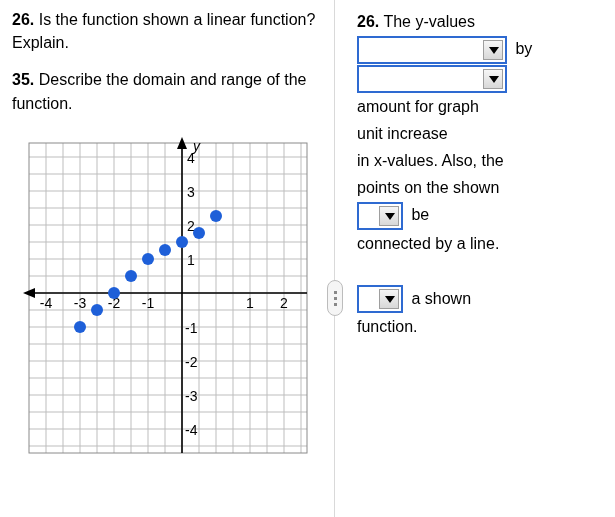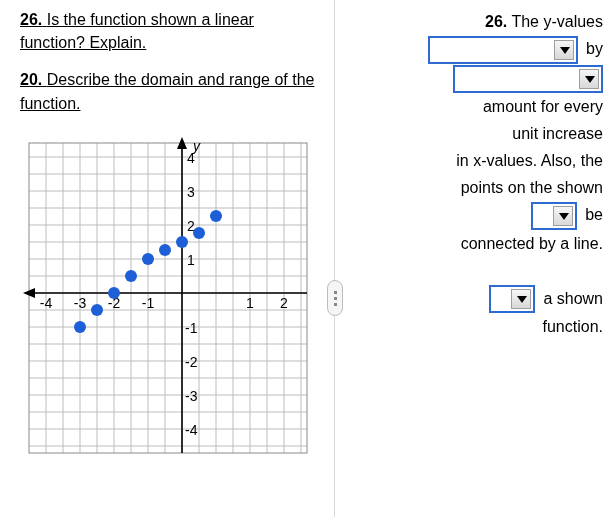--- a/index.html
+++ b/index.html
@@ -25,22 +25,21 @@
     border-right: 1px solid #d9d9d9;
     position: relative;
   }
   .right-pane {
     flex: 1;
     padding: 8px 12px 0 22px;
     position: relative;
   }
   .q-text {
     line-height: 1.45;
-    margin: 0 0 14px 8px;
-    text-decoration: underline;
+    margin: 0 0 14px 0;
   }
   .q-num { font-weight: bold; }
   .graph-wrap {
     position: relative;
     width: 300px;
     height: 330px;
     margin: 18px auto 0 auto;
   }
   .dd-wide {
     display: inline-block;
@@ -73,21 +72,20 @@
     content: "";
     position: absolute;
     top: 6px; left: 5px;
     border-left: 5px solid transparent;
     border-right: 5px solid transparent;
     border-top: 7px solid #000;
   }
   .gap { display:inline-block; width:4px; }
   .para {
     line-height: 1.7;
-    text-align: right;
   }
   .splitter-handle {
     position: absolute;
     left: -8px;
     top: 280px;
     width: 16px;
     height: 36px;
     border: 1px solid #bcbcbc;
     border-radius: 8px;
     background: #f5f5f5;
@@ -105,21 +103,21 @@
 <body>
 
 <div class="container">
 
   <div class="left-pane">
     <p class="q-text">
       <span class="q-num">26.</span>
       <span>Is the function shown a linear function? Explain.</span>
     </p>
     <p class="q-text">
-      <span class="q-num">20.</span>
+      <span class="q-num">35.</span>
       <span>Describe the domain and range of the function.</span>
     </p>
 
     <div class="graph-wrap">
       <svg viewBox="0 0 300 330" width="300" height="330">
 
         <g stroke="#bdbdbd" stroke-width="1">
 
           <line x1="29" y1="10" x2="29" y2="320"></line>
           <line x1="63" y1="10" x2="63" y2="320"></line>
@@ -220,21 +218,21 @@
 
       <span class="dd-wide">
         <span class="dd-btn"></span>
       </span><span class="gap"></span>
       <span>by</span><br>
 
       <span class="dd-wide">
         <span class="dd-btn"></span>
       </span><br>
 
-      <span>amount for every</span><br>
+      <span>amount for graph</span><br>
       <span>unit increase</span><br>
       <span>in x-values. Also, the</span><br>
       <span>points on the shown</span><br>
 
       <span class="dd-small">
         <span class="dd-btn"></span>
       </span><span class="gap"></span>
       <span>be</span><br>
 
       <span>connected by a line.</span><br>

